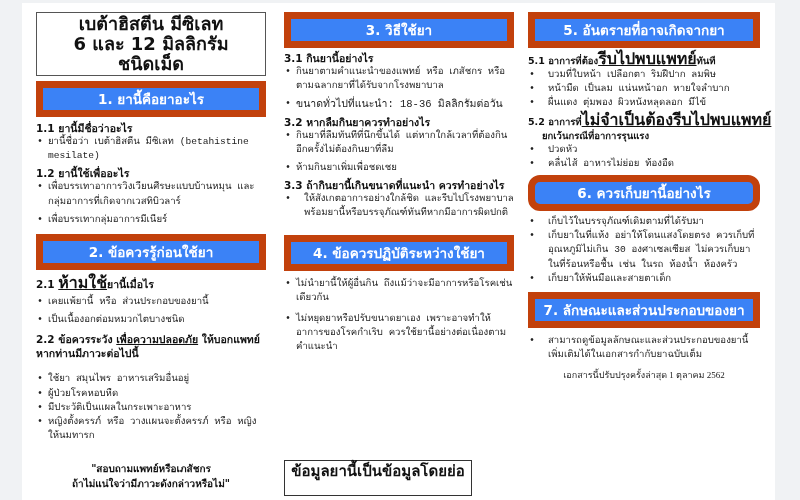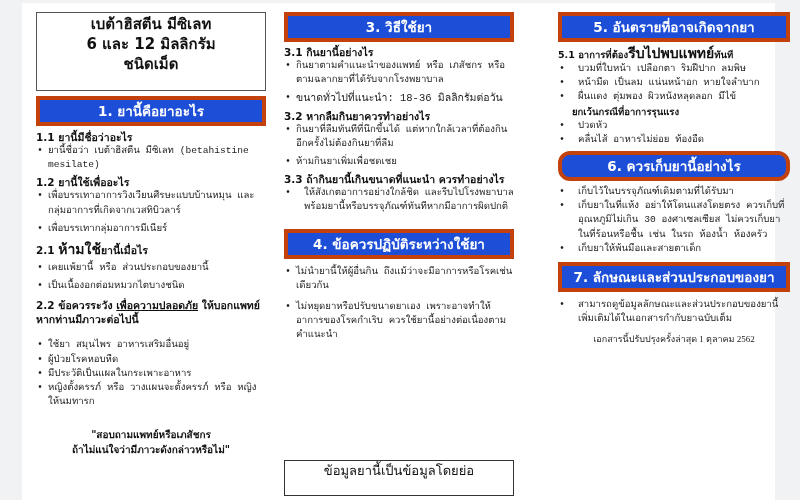--- a/index.html
+++ b/index.html
@@ -10,77 +10,77 @@
     color:#111;
     position:relative;
   }
   .page {
     position:absolute; left:22px; top:3px; width:753px; height:497px;
     background:#ffffff;
   }
   .col { position:absolute; top:0; }
   .col1 { left:14px; width:230px; }
   .col2 { left:262px; width:230px; }
-  .col3 { left:536px; width:232px; }
+  .col3 { left:506px; width:232px; }
 
   .title-box {
     margin-top:9px;
     border:1.5px solid #555;
-    height:79px;
+    height:64px;
     text-align:center;
     font-weight:bold;
-    font-size:15px;
+    font-size:18px;
     line-height:20px;
     padding-top:1px;
     box-sizing:border-box;
   }
   .hdr {
-    background:#1d4ed8;
-    border:4px solid #c2410c;
+    background:#3b82f6;
+    border:7px solid #c2410c;
     color:#fff;
     font-weight:bold;
     text-align:center;
     height:22px;
     line-height:22px;
     font-size:13.5px;
     white-space:nowrap;
     overflow:hidden;
   }
   .sub {
     font-weight:bold;
     font-size:10.5px;
     line-height:14px;
     margin-top:3px;
     white-space:nowrap;
   }
   .sub.small { font-size:9.5px; }
   .u { text-decoration:underline; }
-  .big-u { font-size:14px; }
+  .big-u { font-size:16px; text-decoration:underline; }
   ul { margin:0; padding:0; list-style:none;font-family:Liberation Mono, monospace; }
   li {
     position:relative;
     padding-left:12px;
     font-size:9.6px;
     line-height:14.2px;
     color:#222;
   }
   li::before {
     content:"•"; position:absolute; left:1px; top:0; font-size:10px;
   }
   li.gap { margin-top:4px; }
   li.wide { padding-left:20px; }
   .indent { padding-left:14px; font-size:9.5px; font-weight:bold; line-height:14px; }
   .quote {
     text-align:center; font-weight:bold; font-size:10px; line-height:15px;
     margin-top:18px;
   }
   .note-box {
-    position:absolute; left:262px; top:457px; width:230px; height:36px;
+    position:absolute; left:262px; top:457px; width:188px; height:36px;
     border:1.2px solid #333; box-sizing:border-box;
-    text-align:center; font-weight:normal; font-size:13px; line-height:14px;
+    text-align:center; font-weight:bold; font-size:15px; line-height:14px;
     padding-top:3px;
   }
   .updated { font-size:9px; text-align:center; margin-top:6px; color:#222;font-family:Liberation Serif, serif; }
 </style>
 </head>
 <body>
 
 <div class="page">
 
   <div class="col col1">
@@ -94,20 +94,21 @@
     <div class="sub" style="margin-top:4px;">1.1 ยานี้มีชื่อว่าอะไร</div>
     <ul>
       <li>ยานี้ชื่อว่า เบต้าฮิสตีน มีซิเลท (betahistine mesilate)</li>
     </ul>
     <div class="sub">1.2 ยานี้ใช้เพื่ออะไร</div>
     <ul>
       <li>เพื่อบรรเทาอาการวิงเวียนศีรษะแบบบ้านหมุน และกลุ่มอาการที่เกิดจากเวสทิบิวลาร์</li>
       <li class="gap">เพื่อบรรเทากลุ่มอาการมีเนียร์</li>
     </ul>
 
+    <div class="hdr" style="margin-top:7px;">2. ข้อควรรู้ก่อนใช้ยา</div>
     <div class="sub" style="margin-top:6px;">
       <span>2.1 </span><span class="big-u">ห้ามใช้</span><span>ยานี้เมื่อไร</span>
     </div>
     <ul>
       <li class="gap">เคยแพ้ยานี้ หรือ ส่วนประกอบของยานี้</li>
       <li class="gap">เป็นเนื้องอกต่อมหมวกไตบางชนิด</li>
     </ul>
     <div class="sub" style="white-space:normal; margin-top:5px;">
       <span>2.2 ข้อควรระวัง </span><span class="u">เพื่อความปลอดภัย</span><span> ให้บอกแพทย์หากท่านมีภาวะต่อไปนี้</span>
     </div>
@@ -154,20 +155,23 @@
   <div class="col col3">
     <div class="hdr" style="margin-top:9px;">5. อันตรายที่อาจเกิดจากยา</div>
     <div class="sub small" style="margin-top:4px;">
       <span>5.1  อาการที่ต้อง</span><span class="big-u">รีบไปพบแพทย์</span><span>ทันที</span>
     </div>
     <ul>
       <li class="wide">บวมที่ใบหน้า เปลือกตา ริมฝีปาก  ลมพิษ</li>
       <li class="wide">หน้ามืด เป็นลม แน่นหน้าอก หายใจลำบาก</li>
       <li class="wide">ผื่นแดง ตุ่มพอง ผิวหนังหลุดลอก มีไข้</li>
     </ul>
+    <div class="sub small" style="margin-top:2px;">
+      <span>5.2  อาการที่</span><span class="big-u">ไม่จำเป็นต้องรีบไปพบแพทย์</span>
+    </div>
     <div class="indent">ยกเว้นกรณีที่อาการรุนแรง</div>
     <ul>
       <li class="wide">ปวดหัว</li>
       <li class="wide">คลื่นไส้ อาหารไม่ย่อย ท้องอืด</li>
     </ul>
 
     <div class="hdr" style="margin-top:4px;border-radius:12px;">6. ควรเก็บยานี้อย่างไร</div>
     <ul style="margin-top:4px;">
       <li class="wide">เก็บไว้ในบรรจุภัณฑ์เดิมตามที่ได้รับมา</li>
       <li class="wide">เก็บยาในที่แห้ง อย่าให้โดนแสงโดยตรง ควรเก็บที่อุณหภูมิไม่เกิน 30 องศาเซลเซียส ไม่ควรเก็บยาในที่ร้อนหรือชื้น เช่น ในรถ ห้องน้ำ ห้องครัว</li>

